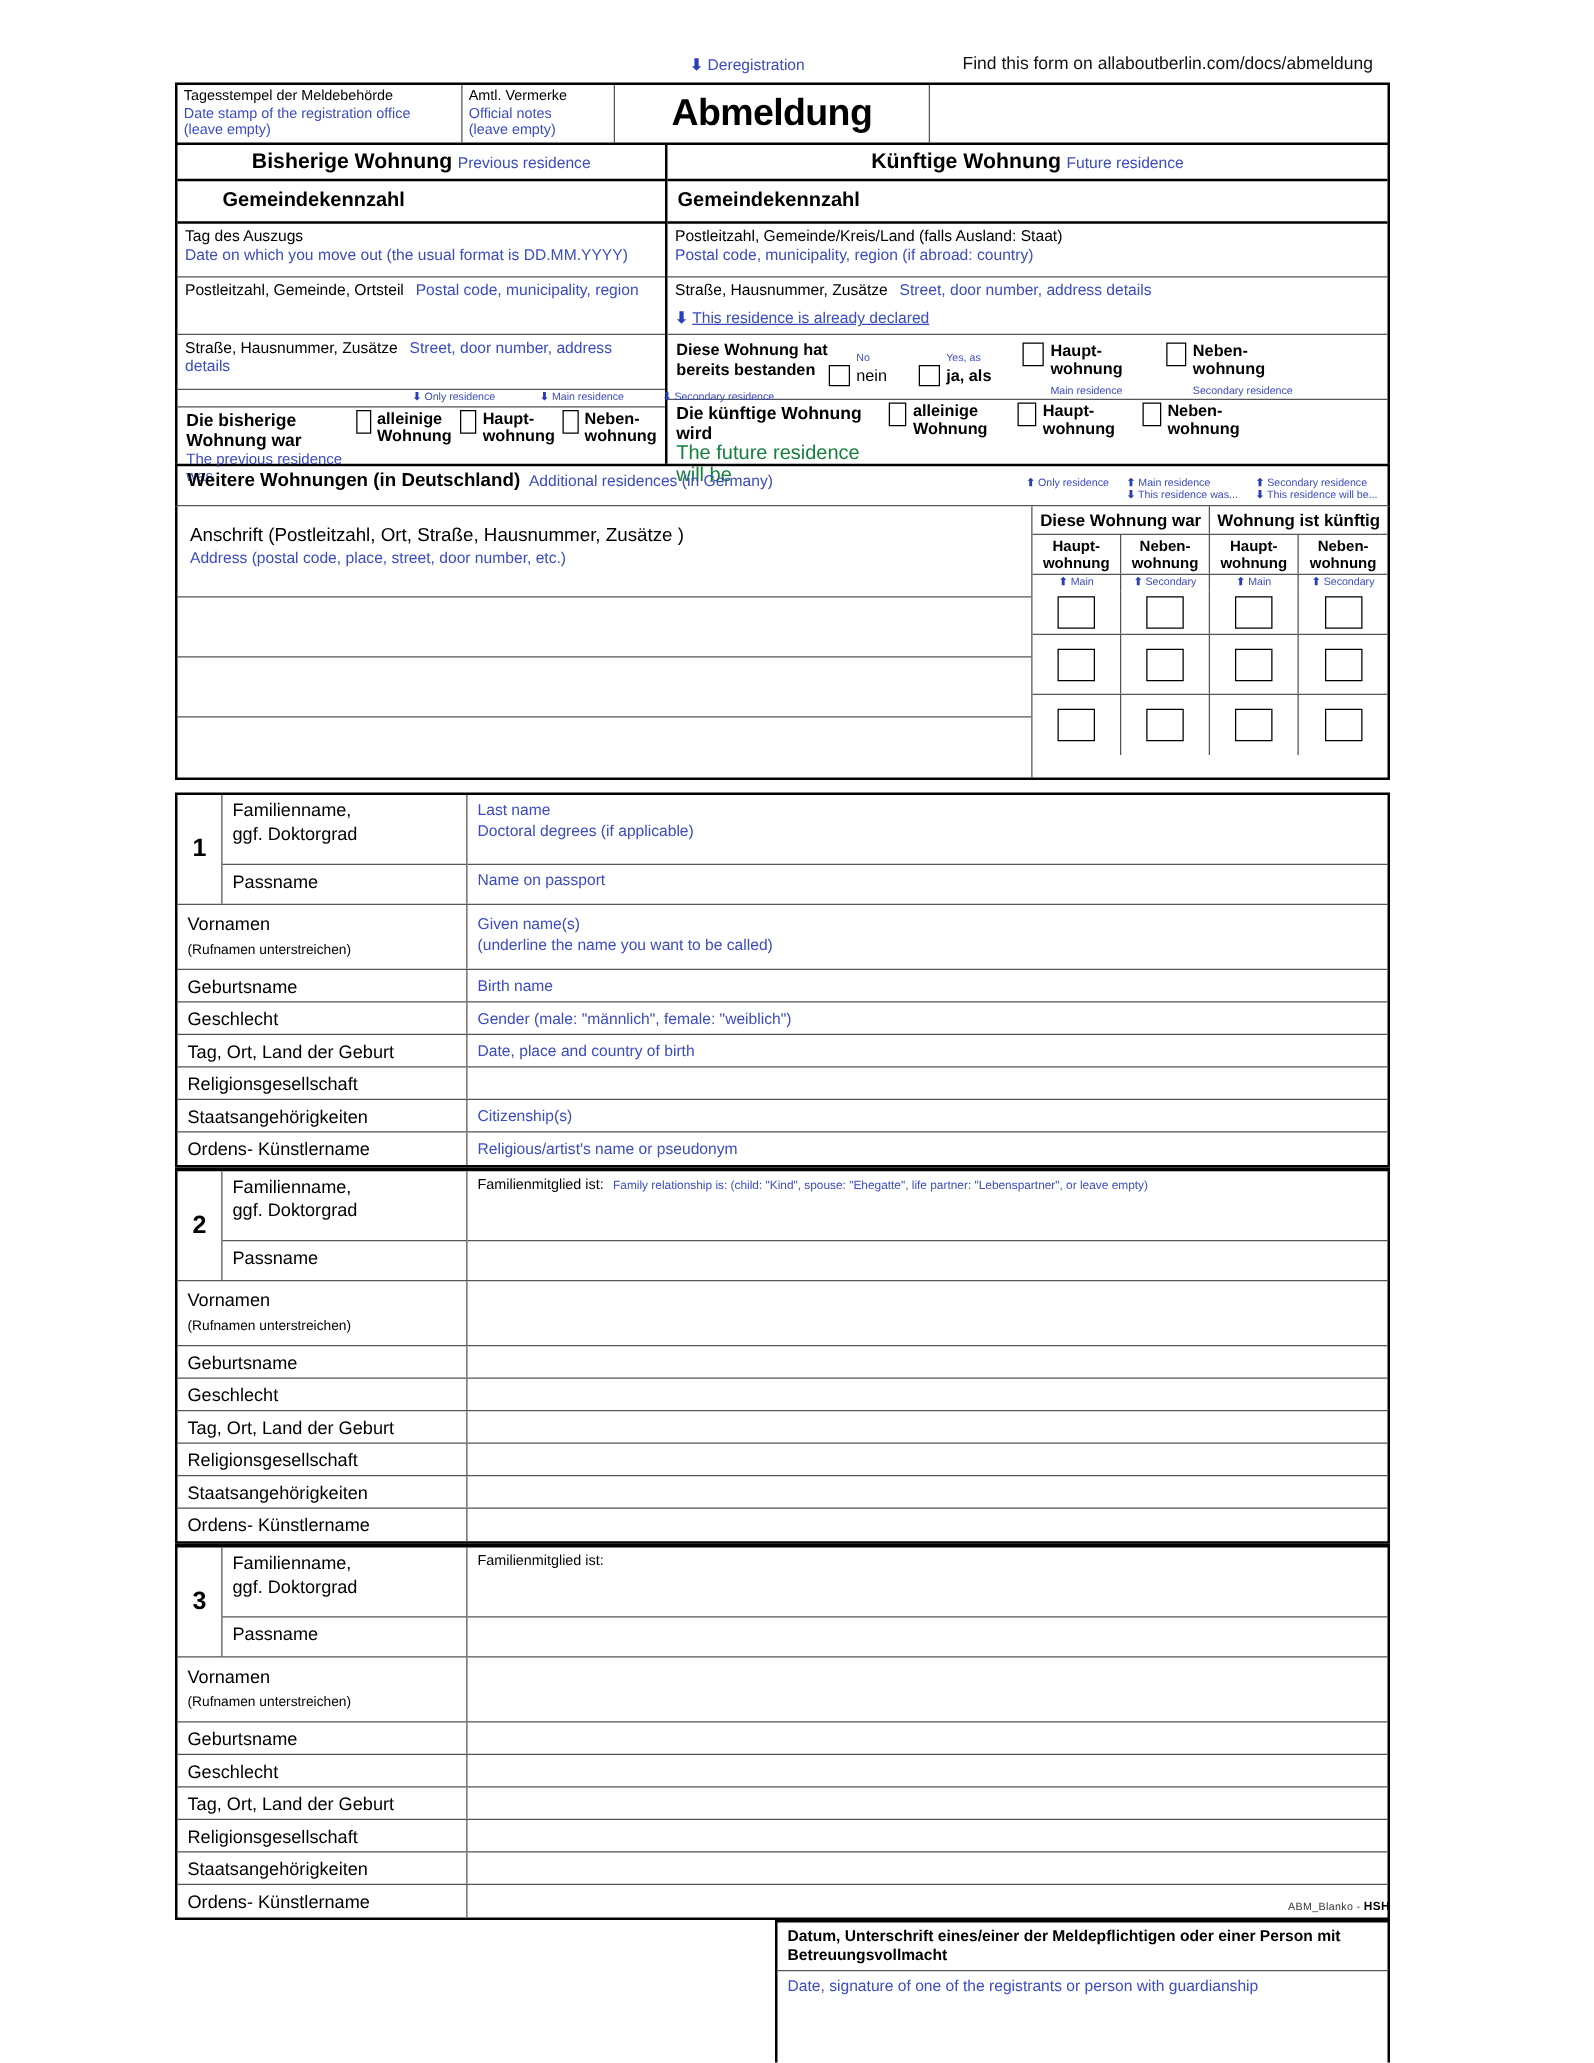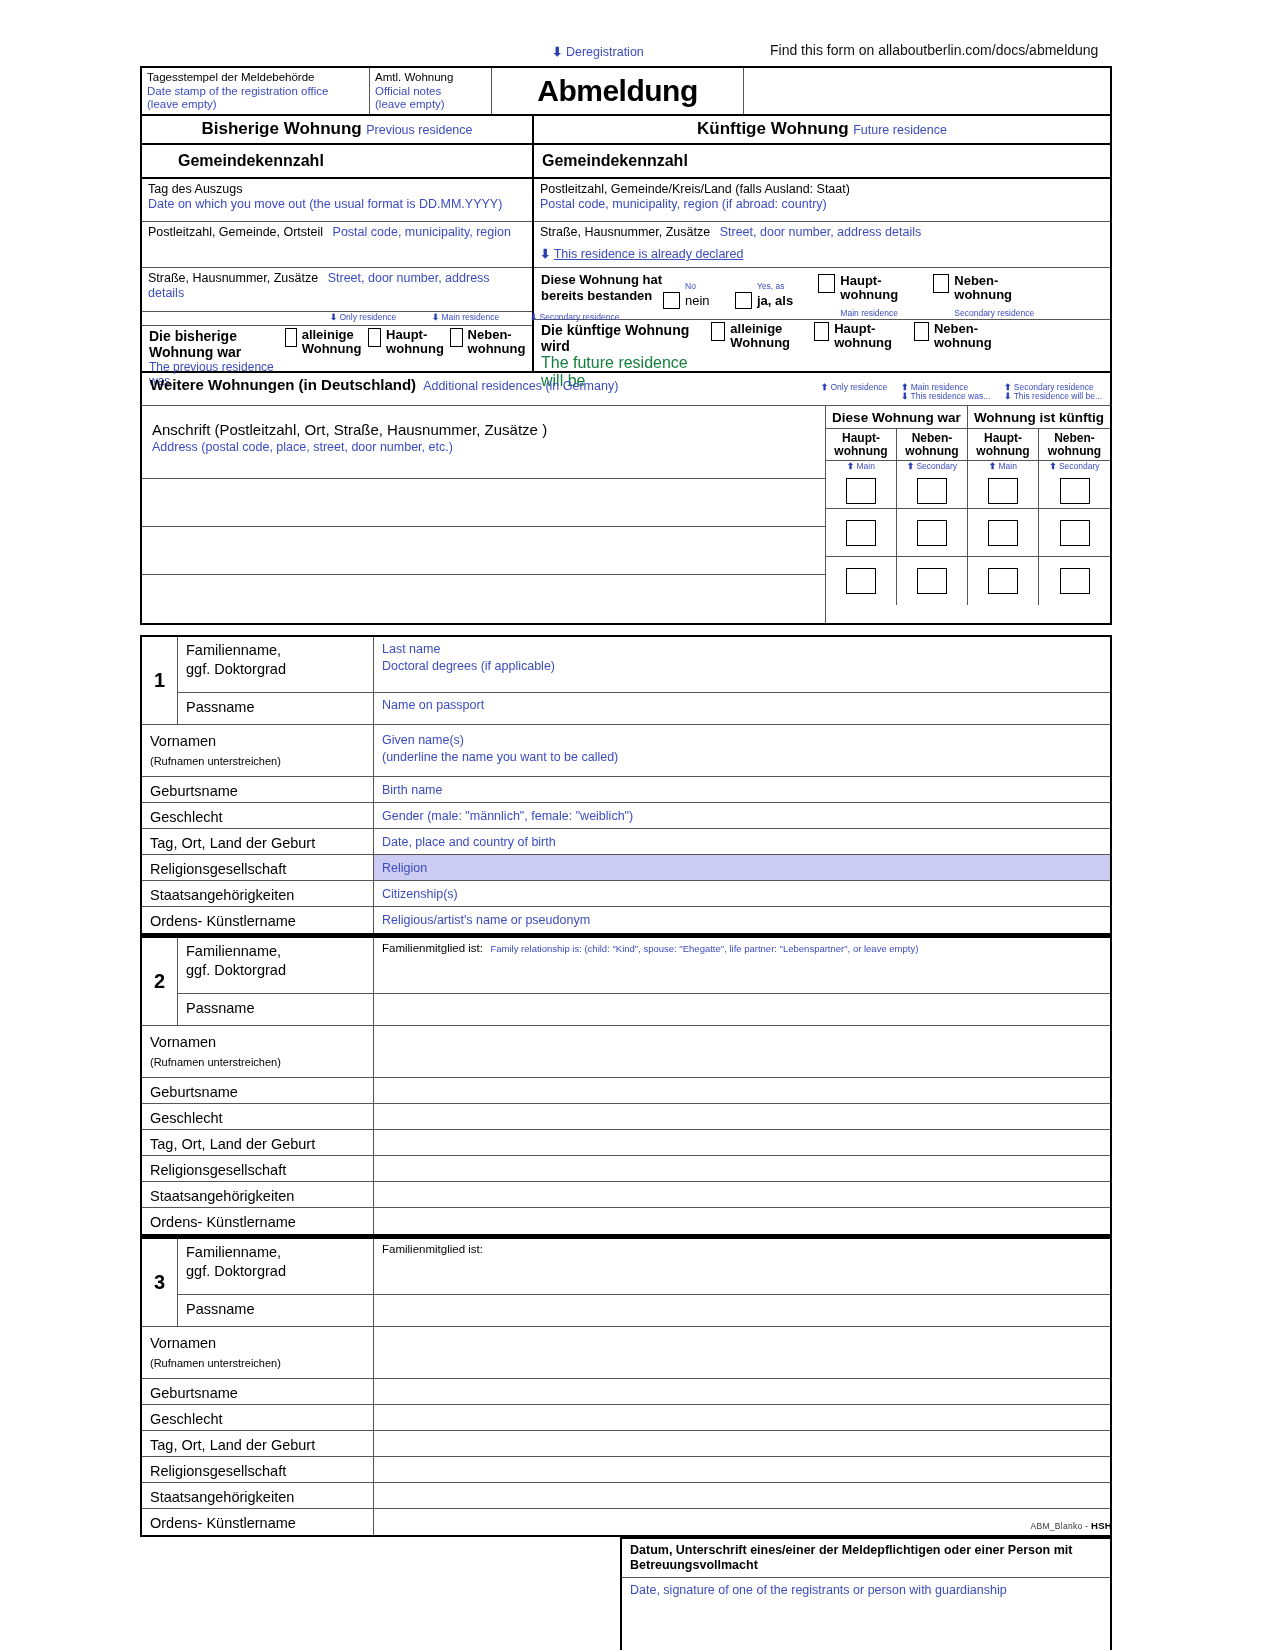--- a/index.html
+++ b/index.html
@@ -139,21 +139,21 @@
 
   <div class="frame">
 
     <div class="hdr">
       <div class="c1">
         <div class="t-small de">Tagesstempel der Meldebehörde</div>
         <div class="t-small en">Date stamp of the registration office</div>
         <div class="t-small en">(leave empty)</div>
       </div>
       <div class="c2">
-        <div class="t-small de">Amtl. Wohnung</div>
+        <div class="t-small de">Amtl. Vermerke</div>
         <div class="t-small en">Official notes</div>
         <div class="t-small en">(leave empty)</div>
       </div>
       <div class="c3">
         <div class="title">Abmeldung</div>
       </div>
       <div class="c4"></div>
     </div>
 
     <div class="band">
@@ -416,21 +416,20 @@
       <div class="prow" style="height:26px;">
         <div class="plbl2" style="width:232px;">Geschlecht</div>
         <div class="pval">Gender (male: "männlich", female: "weiblich")</div>
       </div>
       <div class="prow" style="height:26px;">
         <div class="plbl2" style="width:232px;">Tag, Ort, Land der Geburt</div>
         <div class="pval">Date, place and country of birth</div>
       </div>
       <div class="prow" style="height:26px;">
         <div class="plbl2" style="width:232px;">Religionsgesellschaft</div>
-        <div class="pval hl">Religion</div>
       </div>
       <div class="prow" style="height:26px;">
         <div class="plbl2" style="width:232px;">Staatsangehörigkeiten</div>
         <div class="pval">Citizenship(s)</div>
       </div>
       <div class="prow" style="height:26px;">
         <div class="plbl2" style="width:232px;">Ordens- Künstlername</div>
         <div class="pval">Religious/artist's name or pseudonym</div>
       </div>
     </div>

